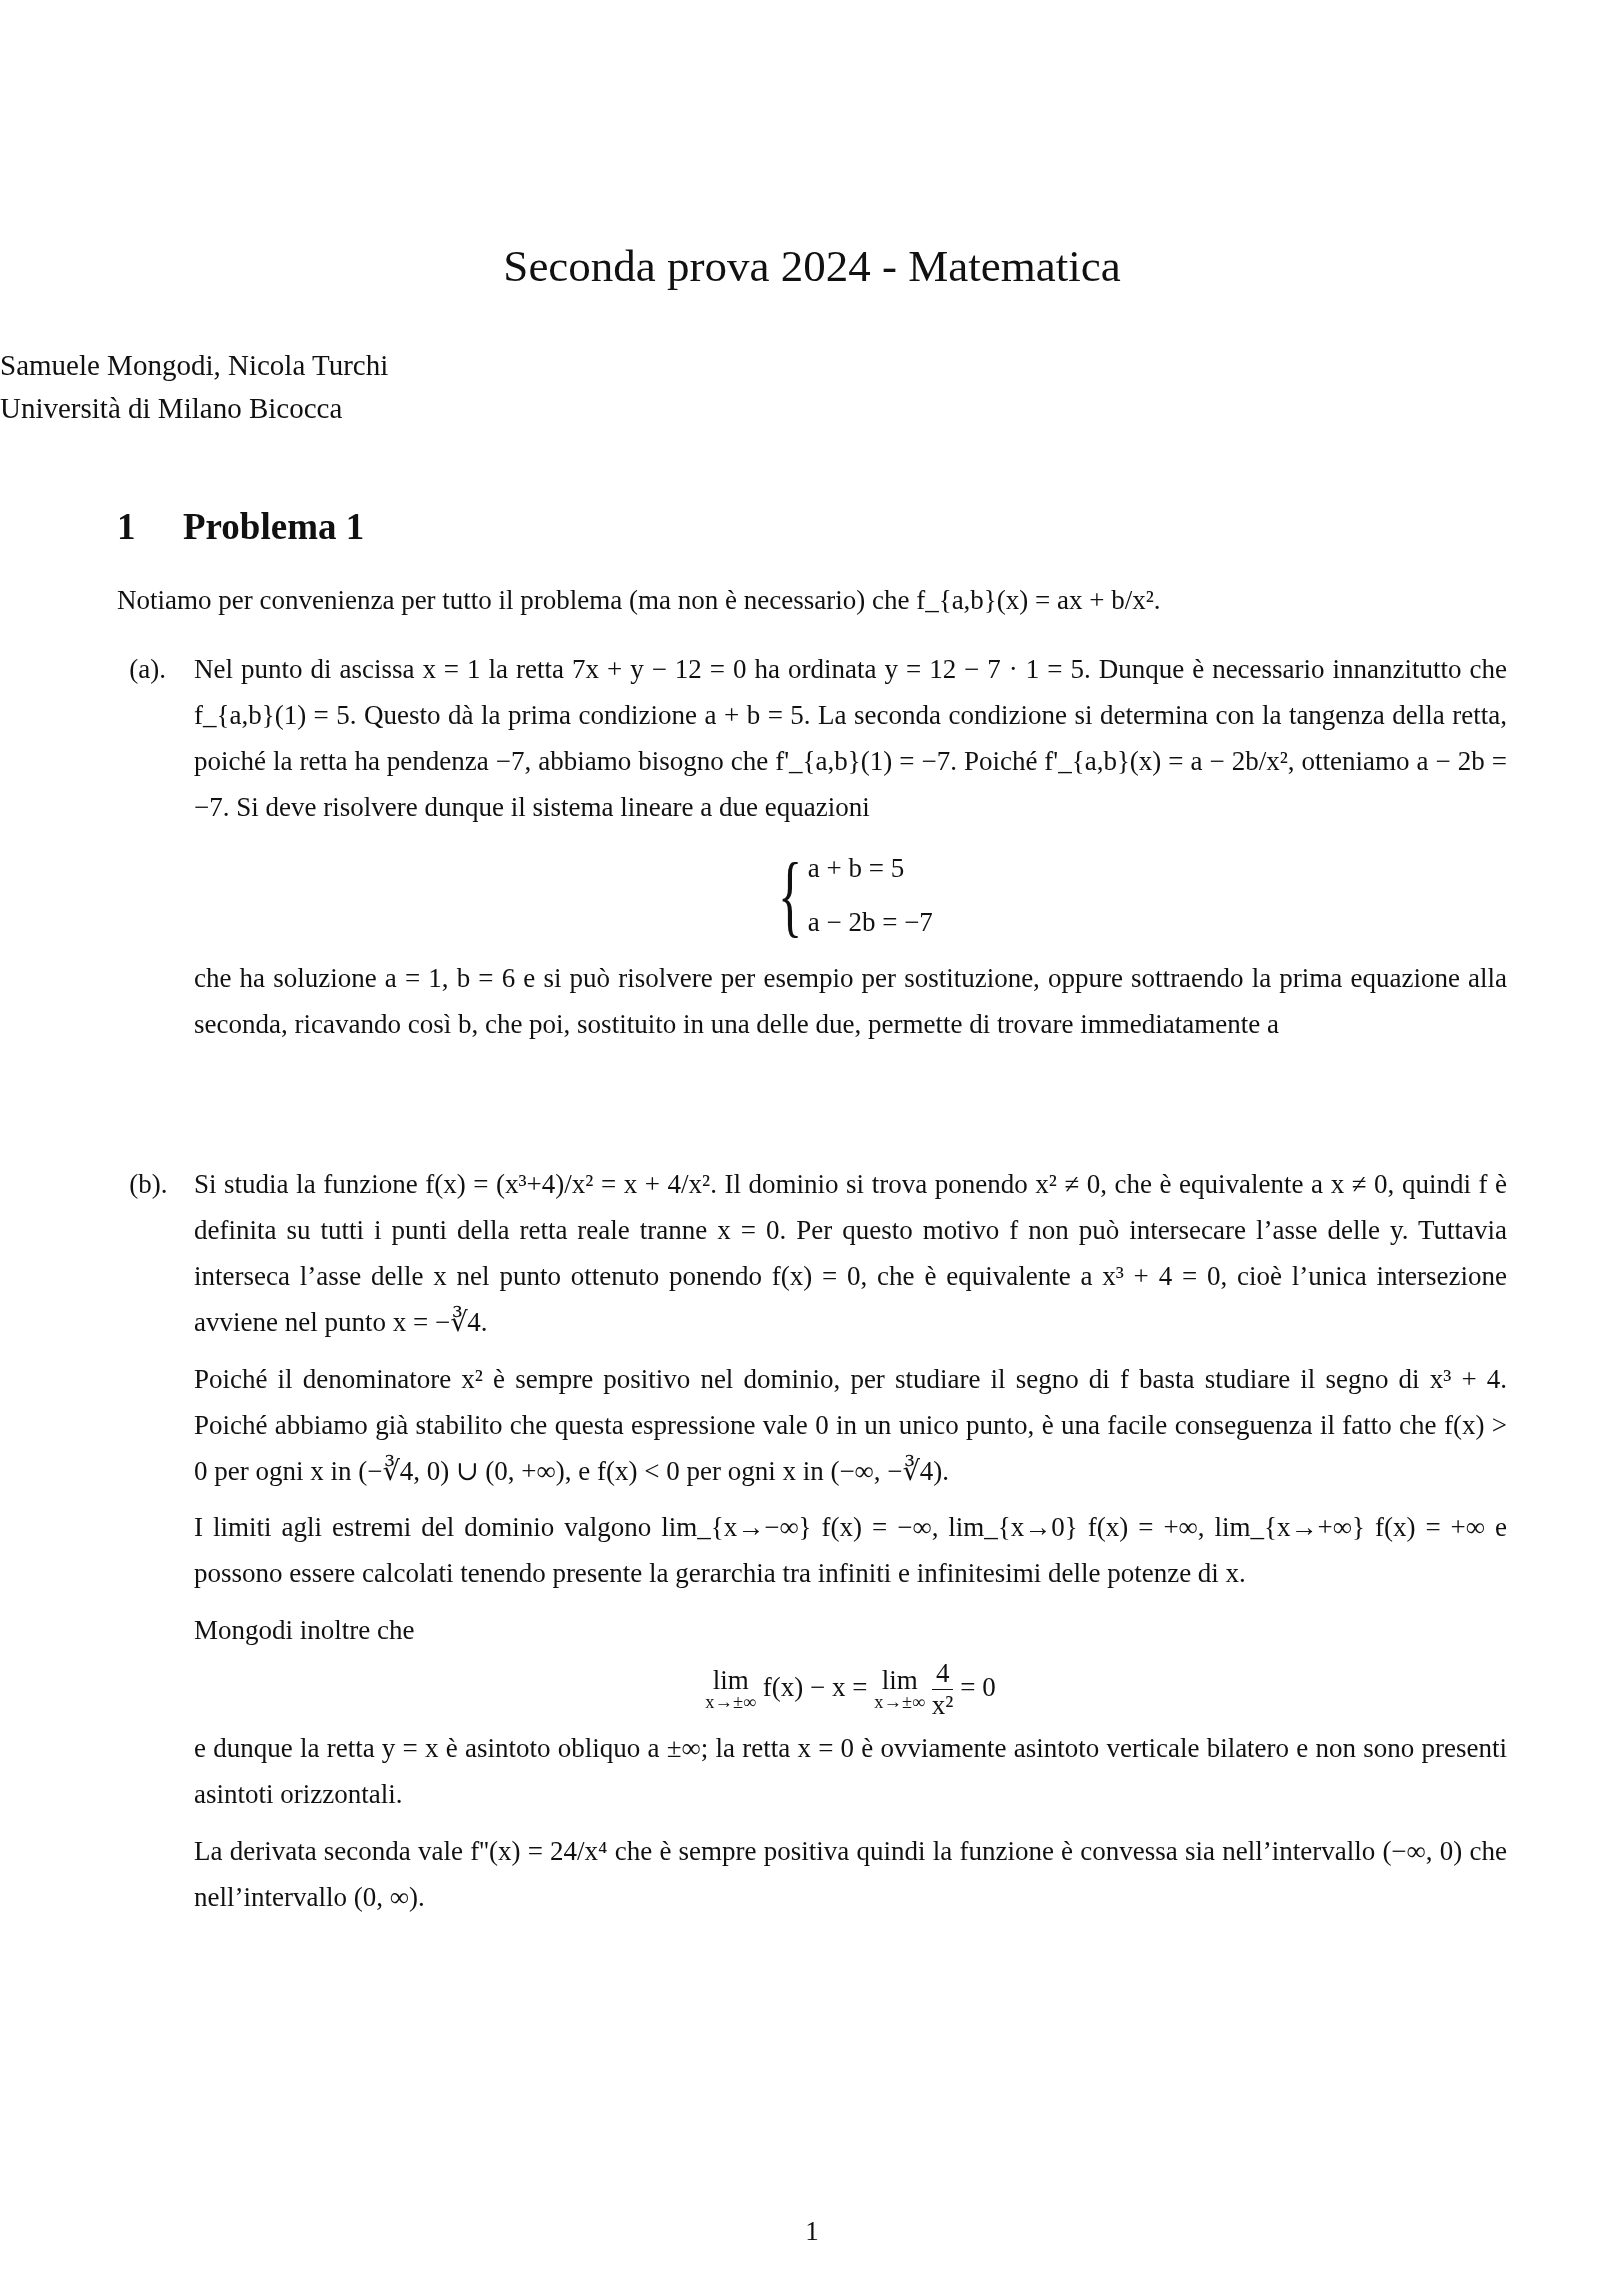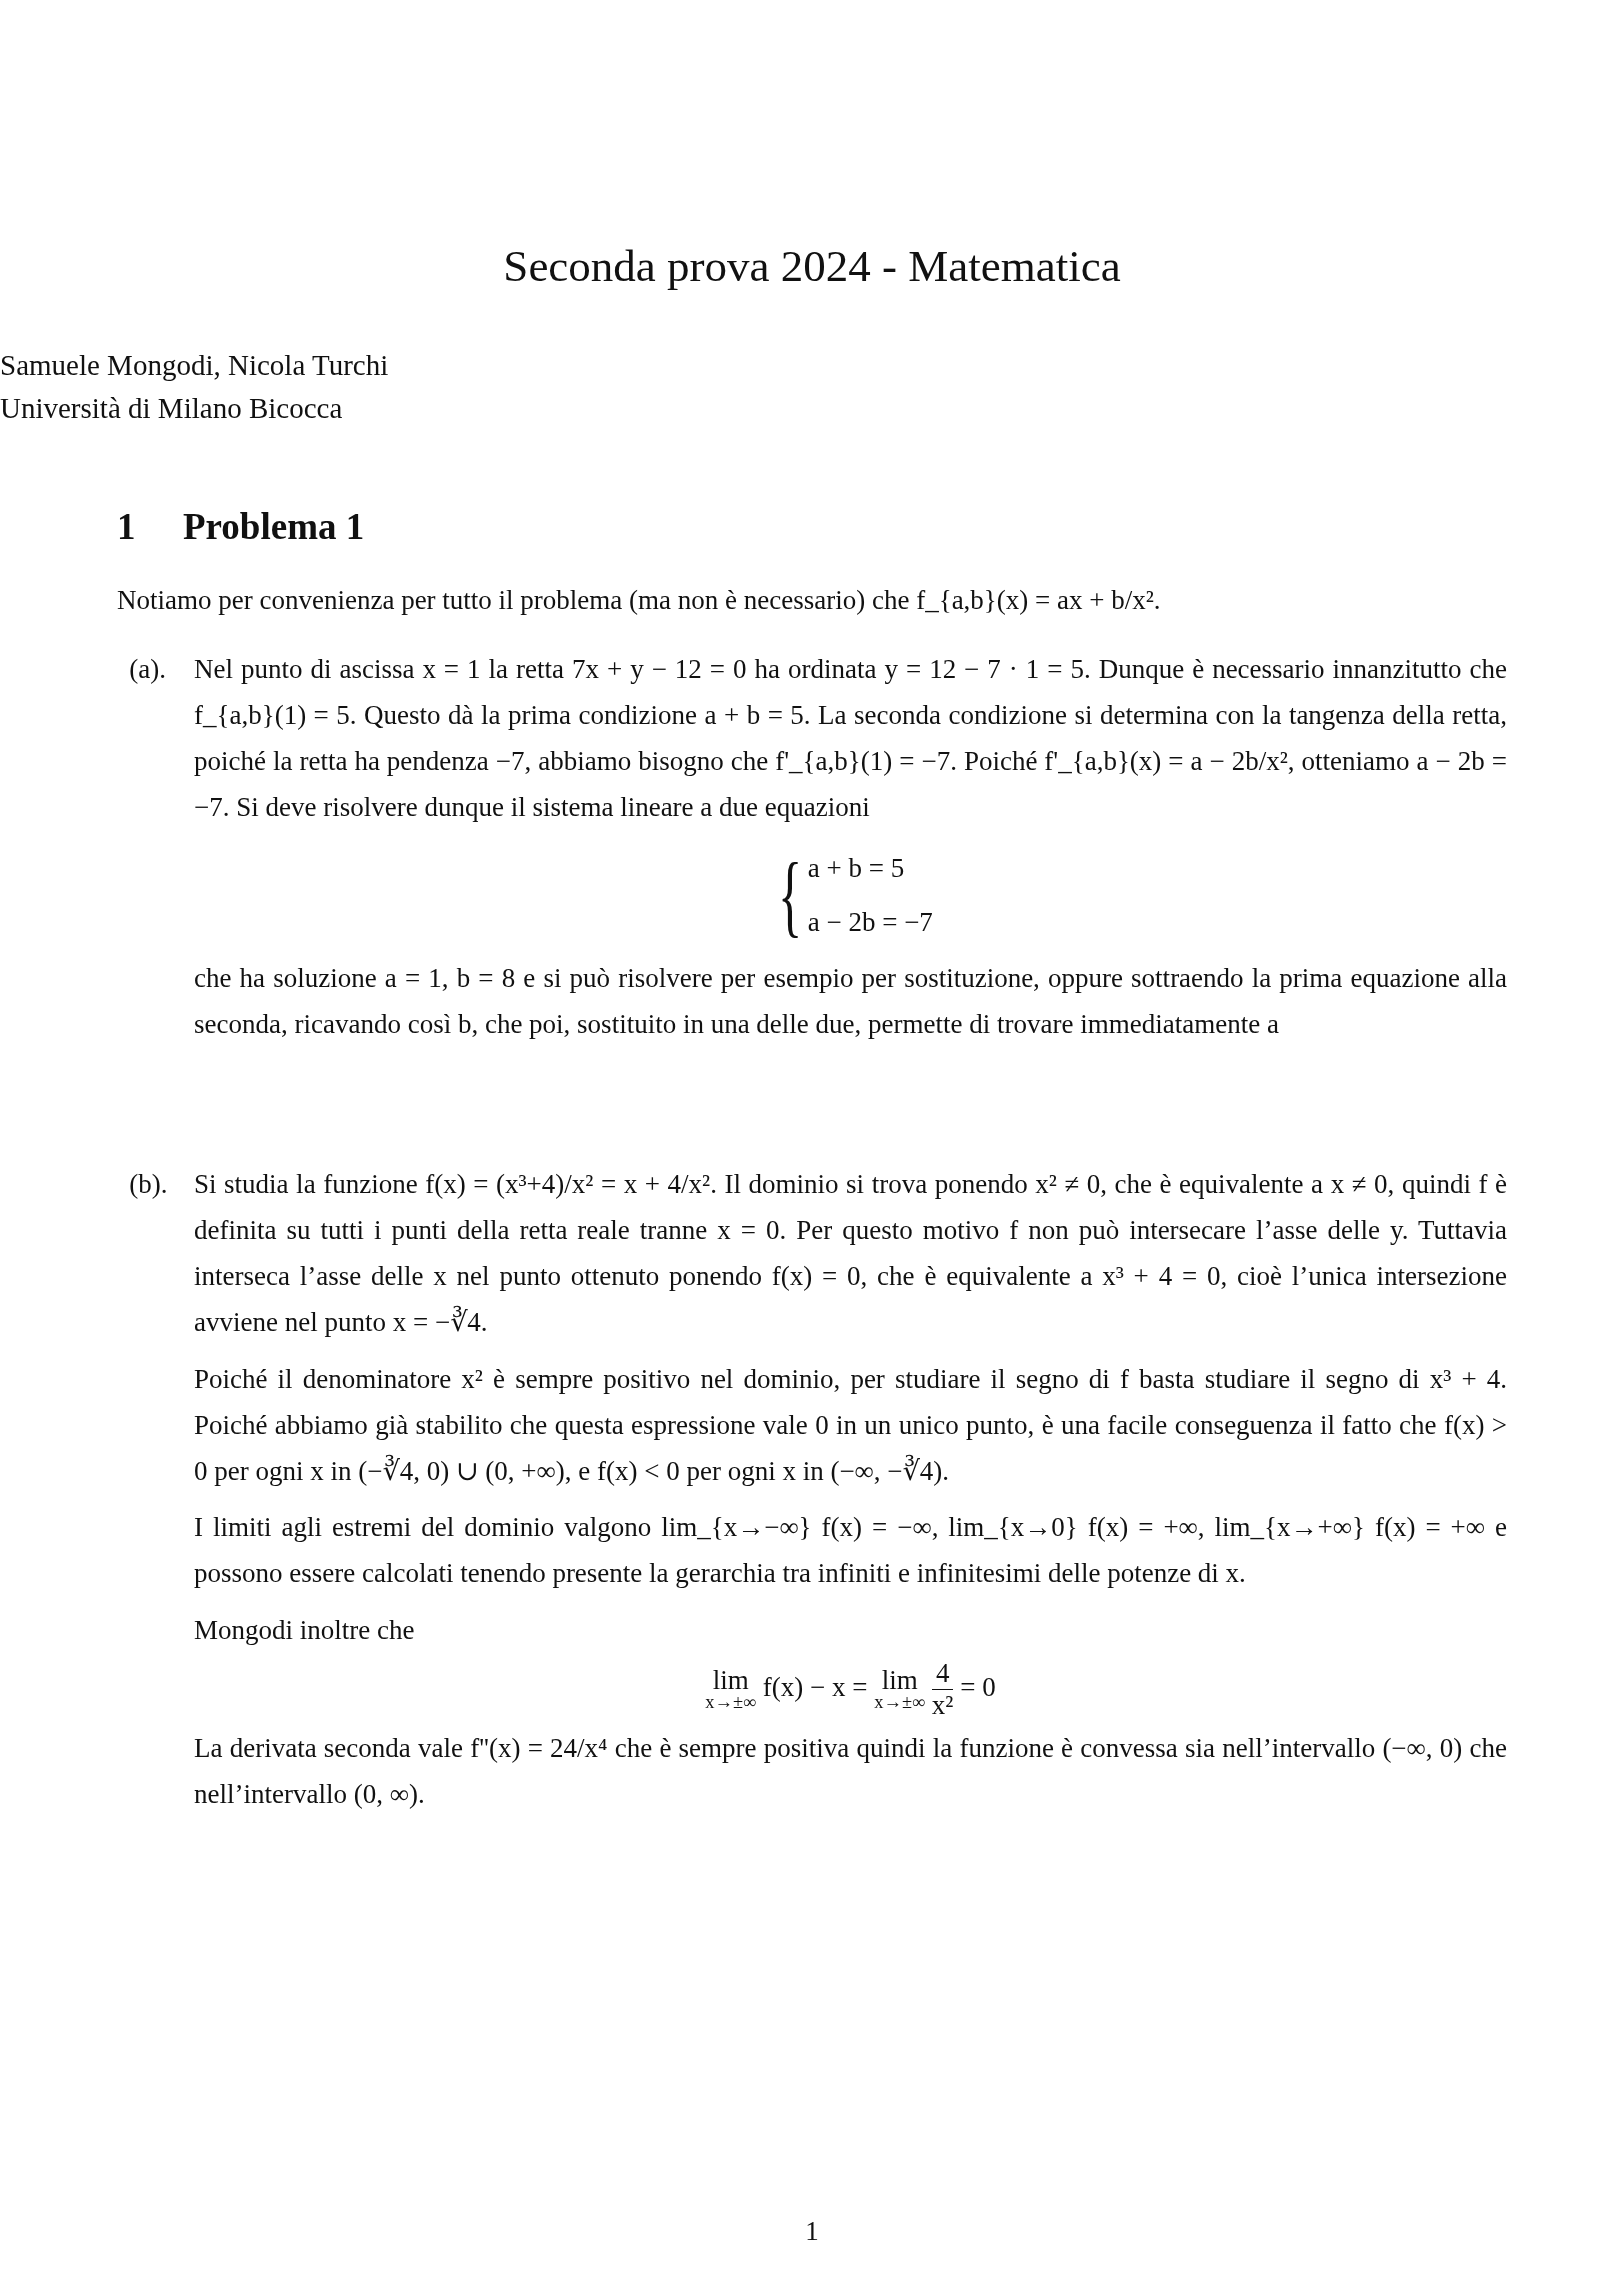--- a/index.html
+++ b/index.html
@@ -53,21 +53,21 @@
       <p>Nel punto di ascissa x = 1 la retta 7x + y − 12 = 0 ha ordinata y = 12 − 7 · 1 = 5. Dunque è necessario innanzitutto che f_{a,b}(1) = 5. Questo dà la prima condizione a + b = 5. La seconda condizione si determina con la tangenza della retta, poiché la retta ha pendenza −7, abbiamo bisogno che f'_{a,b}(1) = −7. Poiché f'_{a,b}(x) = a − 2b/x², otteniamo a − 2b = −7. Si deve risolvere dunque il sistema lineare a due equazioni</p>
       <div class="math-center">
         <span class="system">
           <span class="brace">{</span>
           <span class="eqs">
             <div>a + b = 5</div>
             <div>a − 2b = −7</div>
           </span>
         </span>
       </div>
-      <p>che ha soluzione a = 1, b = 8 e si può risolvere per esempio per sostituzione, oppure sottraendo la prima equazione alla seconda, ricavando così b, che poi, sostituito in una delle due, permette di trovare immediatamente a</p>
+      <p>che ha soluzione a = 1, b = 6 e si può risolvere per esempio per sostituzione, oppure sottraendo la prima equazione alla seconda, ricavando così b, che poi, sostituito in una delle due, permette di trovare immediatamente a</p>
     </div>
   </div>
 
   <div class="item txt" style="top: 1161px;">
     <span class="lbl">(b).</span>
     <div class="body">
       <p>Si studia la funzione f(x) = (x³+4)/x² = x + 4/x². Il dominio si trova ponendo x² ≠ 0, che è equivalente a x ≠ 0, quindi f è definita su tutti i punti della retta reale tranne x = 0. Per questo motivo f non può intersecare l’asse delle y. Tuttavia interseca l’asse delle x nel punto ottenuto ponendo f(x) = 0, che è equivalente a x³ + 4 = 0, cioè l’unica intersezione avviene nel punto x = −∛4.</p>
       <p>Poiché il denominatore x² è sempre positivo nel dominio, per studiare il segno di f basta studiare il segno di x³ + 4. Poiché abbiamo già stabilito che questa espressione vale 0 in un unico punto, è una facile conseguenza il fatto che f(x) &gt; 0 per ogni x in (−∛4, 0) ∪ (0, +∞), e f(x) &lt; 0 per ogni x in (−∞, −∛4).</p>
       <p>I limiti agli estremi del dominio valgono lim_{x→−∞} f(x) = −∞, lim_{x→0} f(x) = +∞, lim_{x→+∞} f(x) = +∞ e possono essere calcolati tenendo presente la gerarchia tra infiniti e infinitesimi delle potenze di x.</p>
       <p style="margin-bottom:0;">Mongodi inoltre che</p>
@@ -80,19 +80,20 @@
         <span class="lim">
             <span>lim</span>
             <span class="sub">x→±∞</span>
           </span>
         <span class="bigfrac">
             <span class="n">4</span>
             <span>x²</span>
           </span>
         <span>= 0</span>
       </div>
+      <p>e dunque la retta y = x è asintoto obliquo a ±∞; la retta x = 0 è ovviamente asintoto verticale bilatero e non sono presenti asintoti orizzontali.</p>
       <p>La derivata seconda vale f''(x) = 24/x⁴ che è sempre positiva quindi la funzione è convessa sia nell’intervallo (−∞, 0) che nell’intervallo (0, ∞).</p>
     </div>
   </div>
 
   <div class="pagenum">1</div>
 </div>
 
 
 </body></html>

